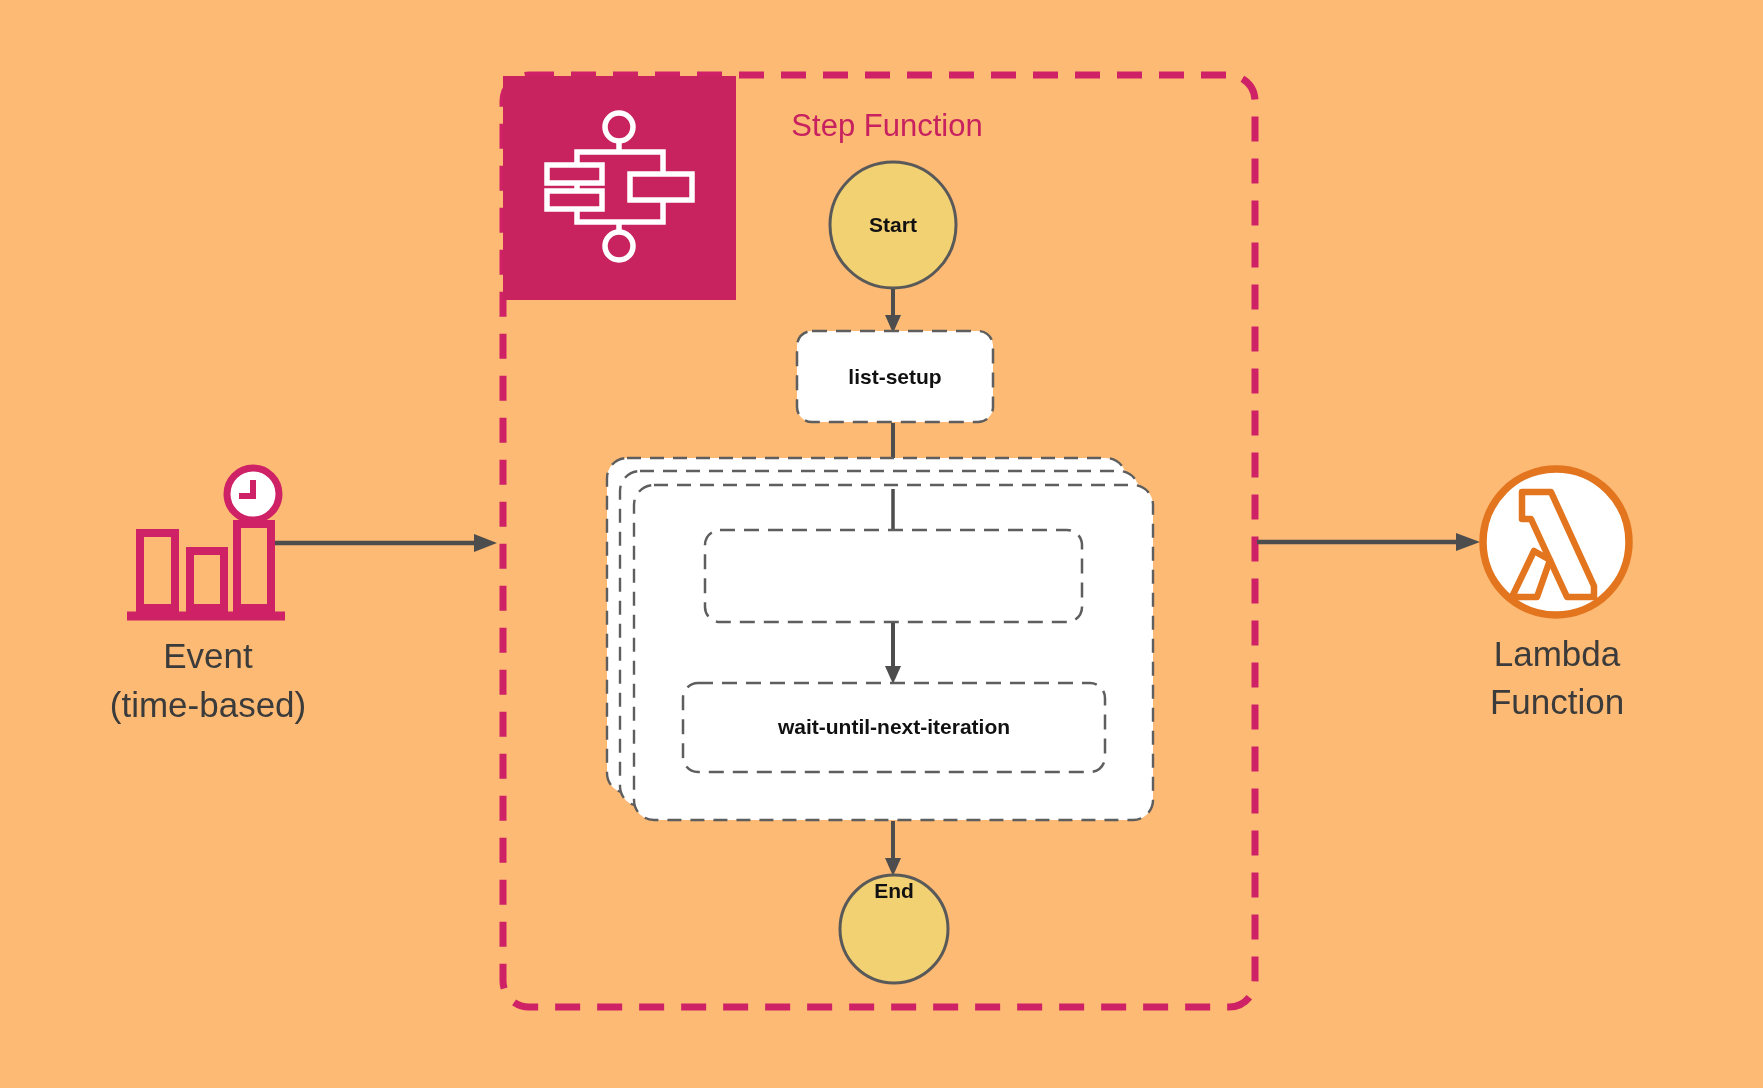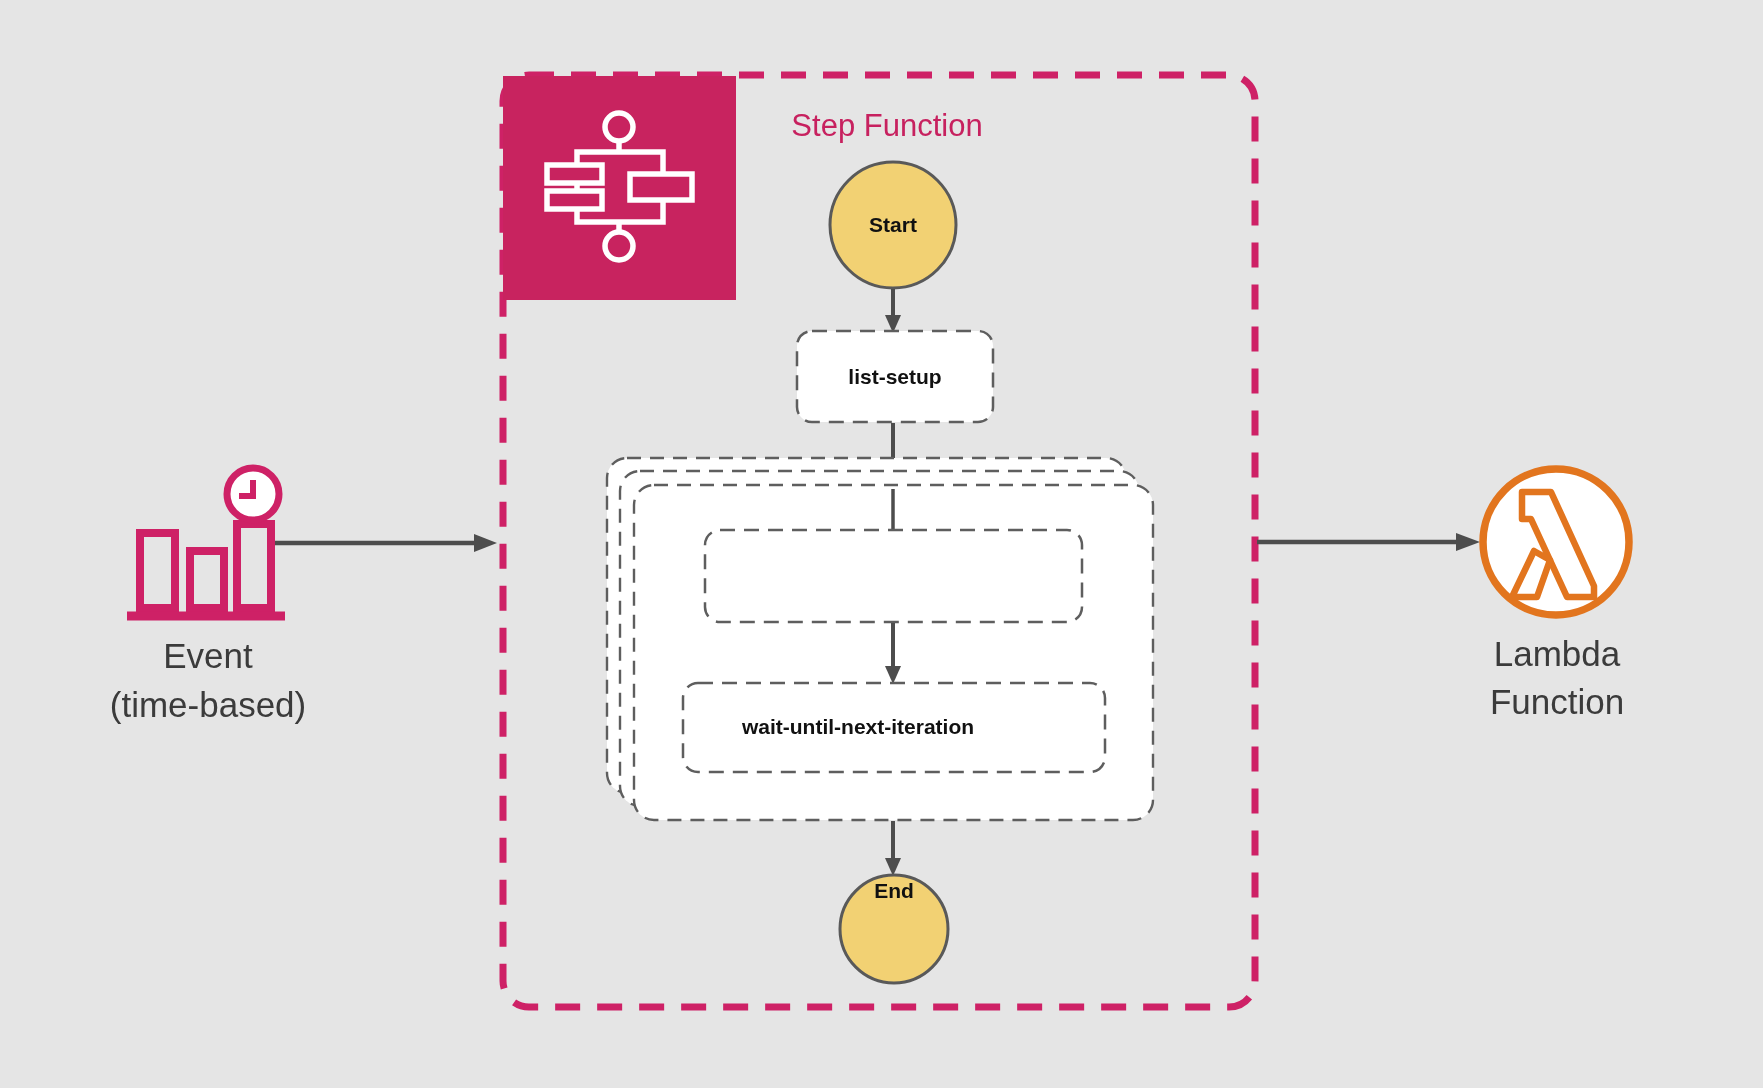--- a/index.html
+++ b/index.html
@@ -1,19 +1,19 @@
 <!DOCTYPE html>
 <html><head>
 <meta charset="utf-8">
 <style>
   html,body{margin:0;padding:0;background:#ffffff;}
   .canvas{
     position:relative;
     width:1763px;height:1088px;
-    background:#e5e5e5;
+    background:#fdba74;
     font-family:"Liberation Sans",sans-serif;
     overflow:hidden;
   }
   .canvas svg{position:absolute;left:0;top:0;}
   .label{
     position:absolute;
     transform:translate(-50%,-50%);
     white-space:nowrap;
     text-align:center;
     line-height:1.1;
@@ -118,21 +118,21 @@
     </g>
   </svg>
 
   <div class="label lbl-title" style="left:887px;top:126px;">Step Function</div>
 
   <div class="label lbl-circle" style="left:893px;top:225px;">Start</div>
 
   <div class="label lbl-node" style="left:895px;top:377px;">list-setup</div>
 
 
-  <div class="label lbl-node" style="left:858px;top:727px;">wait-until-next-iteration</div>
+  <div class="label lbl-node" style="left:894px;top:727px;">wait-until-next-iteration</div>
 
   <div class="label lbl-circle" style="left:894px;top:891px;">End</div>
 
   <div class="label lbl-ext" style="left:208px;top:656px;">Event</div>
   <div class="label lbl-ext" style="left:208px;top:705px;">(time-based)</div>
 
   <div class="label lbl-ext" style="left:1557px;top:654px;">Lambda</div>
   <div class="label lbl-ext" style="left:1557px;top:702px;">Function</div>
 
 </div>

